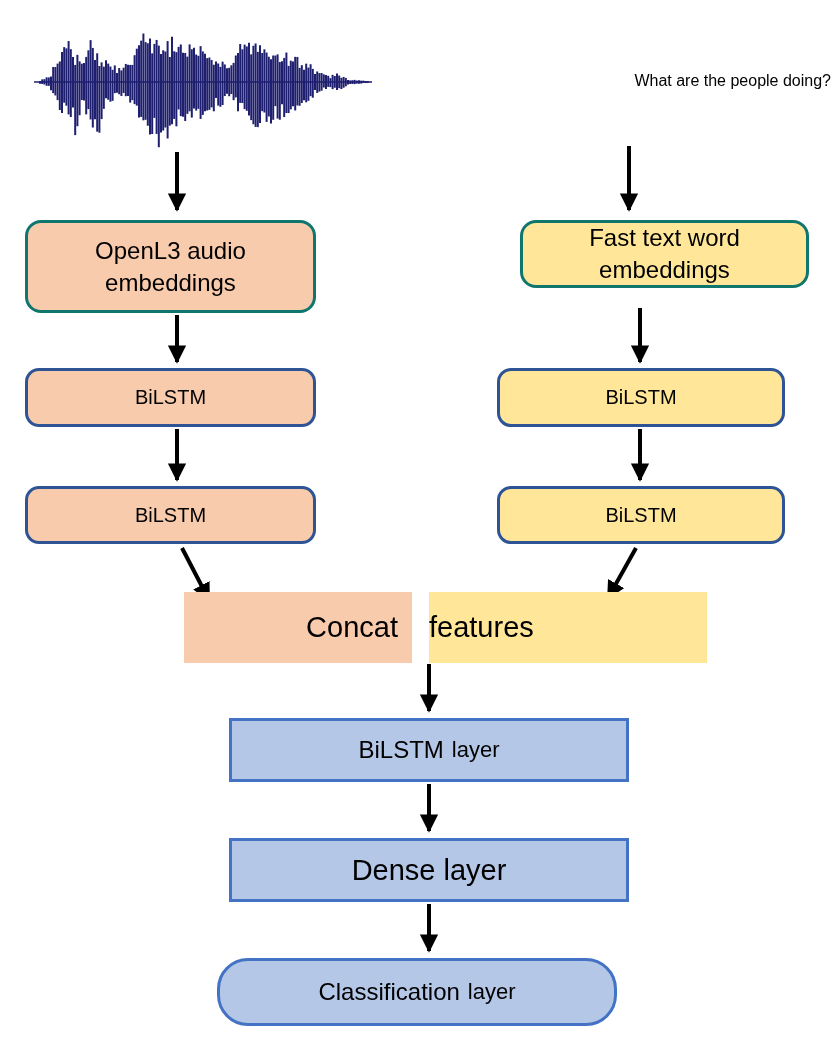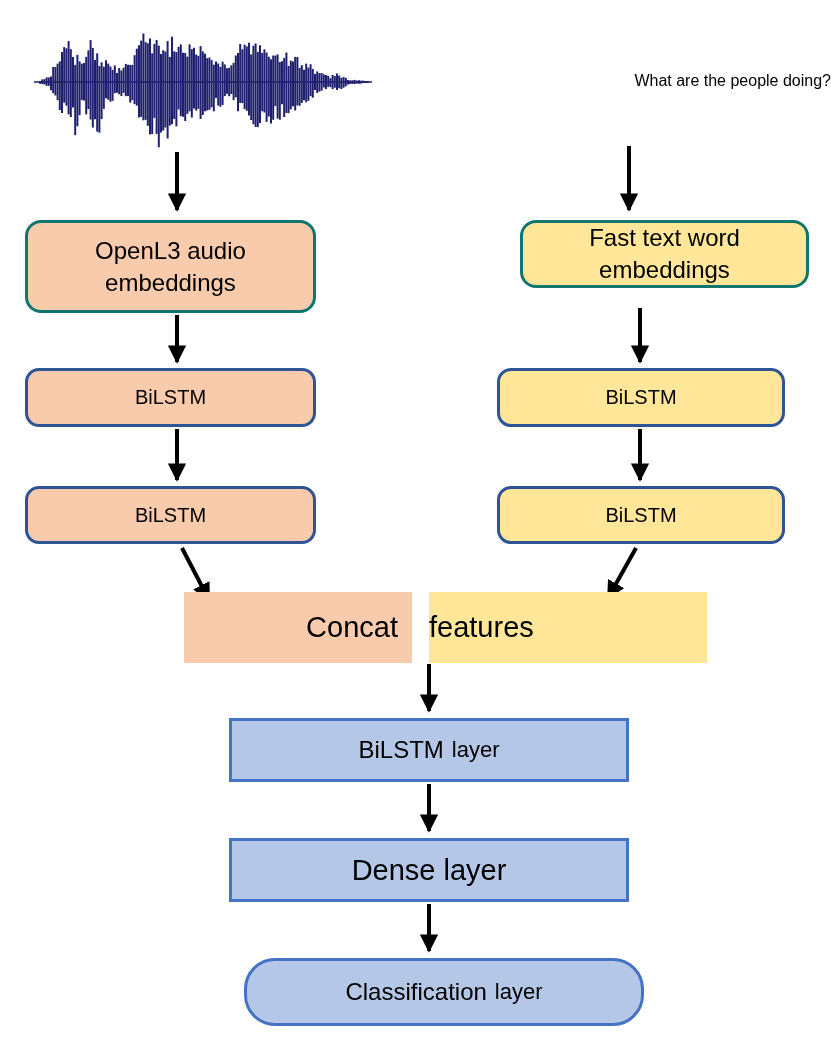--- a/index.html
+++ b/index.html
@@ -232,18 +232,18 @@
     <span>features</span>
   </div>
 
   <div class="box dense" style="left:229px;top:718px;width:400px;height:64px;">
     <span class="mix-small">BiLSTM</span>
     <span class="mix-big">layer</span>
   </div>
   <div class="box dense" style="left:229px;top:838px;width:400px;height:64px;">
     <span>Dense layer</span>
   </div>
-  <div class="box dense" style="left:244px;top:958px;width:400px;height:68px;border-radius:31px;">
+  <div class="box dense" style="left:217px;top:958px;width:400px;height:68px;border-radius:31px;">
     <span class="mix-small">Classification</span>
     <span class="mix-big">layer</span>
   </div>
 
 </div>
 
 </body></html>

